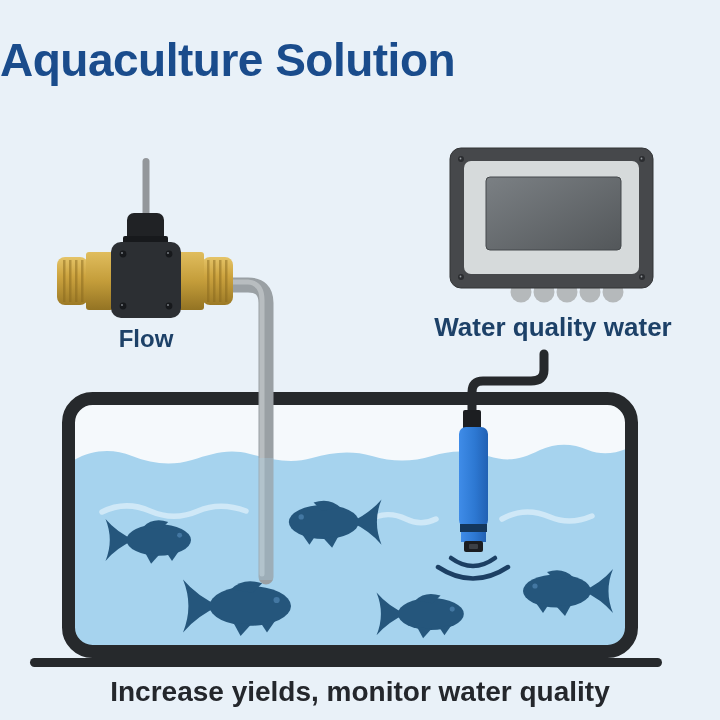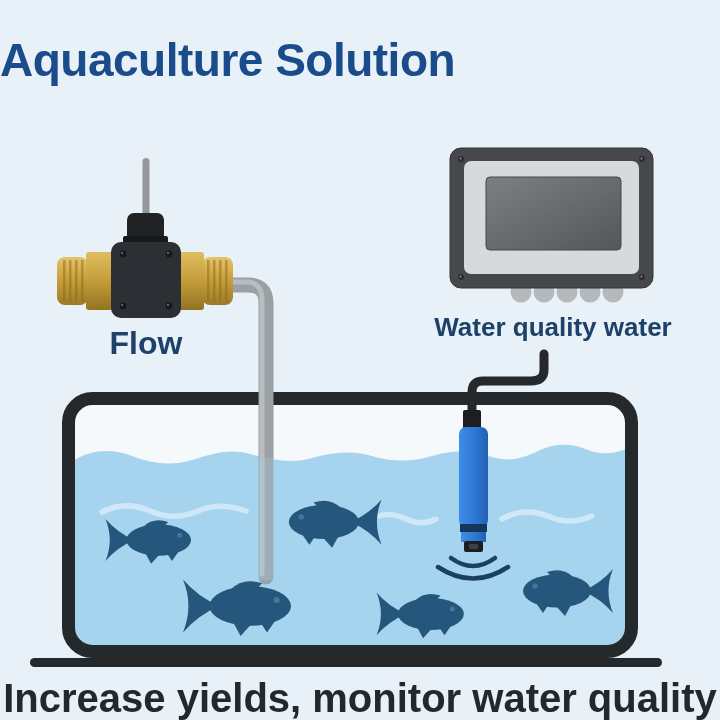--- a/index.html
+++ b/index.html
@@ -13,25 +13,25 @@
 
   .page-title{
     position:absolute;left:0;top:33px;width:720px;
     text-align:left;font-size:46px;font-weight:bold;
     letter-spacing:-0.5px;color:var(--title,#1a4c8c);
   }
   .lbl{
     position:absolute;text-align:center;font-weight:bold;
     color:var(--label,#1d4168);
   }
-  .lbl-flow{left:66px;top:325px;width:160px;font-size:32px;}
+  .lbl-flow{left:66px;top:325px;width:160px;font-size:24px;}
   .lbl-monitor{left:413px;top:312px;width:280px;font-size:26px;}
   .caption{
     position:absolute;left:0;top:676px;width:720px;text-align:center;
-    font-size:40px;font-weight:600;color:var(--caption,#24272c);
+    font-size:28px;font-weight:600;color:var(--caption,#24272c);
   }
 
   .fill-fish{fill:var(--fish,#25567c);}
   .fill-water{fill:var(--water,#a6d3ee);}
   .fill-above{fill:var(--waterAbove,#f5f9fc);}
   .fill-ground{fill:var(--ground,#26292c);}
   .fill-device{fill:var(--device,#2c2f33);}
   .fill-frame{fill:var(--monitorFrame,#46484b);}
   .fill-panel{fill:var(--monitorPanel,#d6dadb);}
   .stroke-wave{stroke:var(--waveHighlight,#cfe8f7);fill:none;stroke-width:5.5;stroke-linecap:round;}

